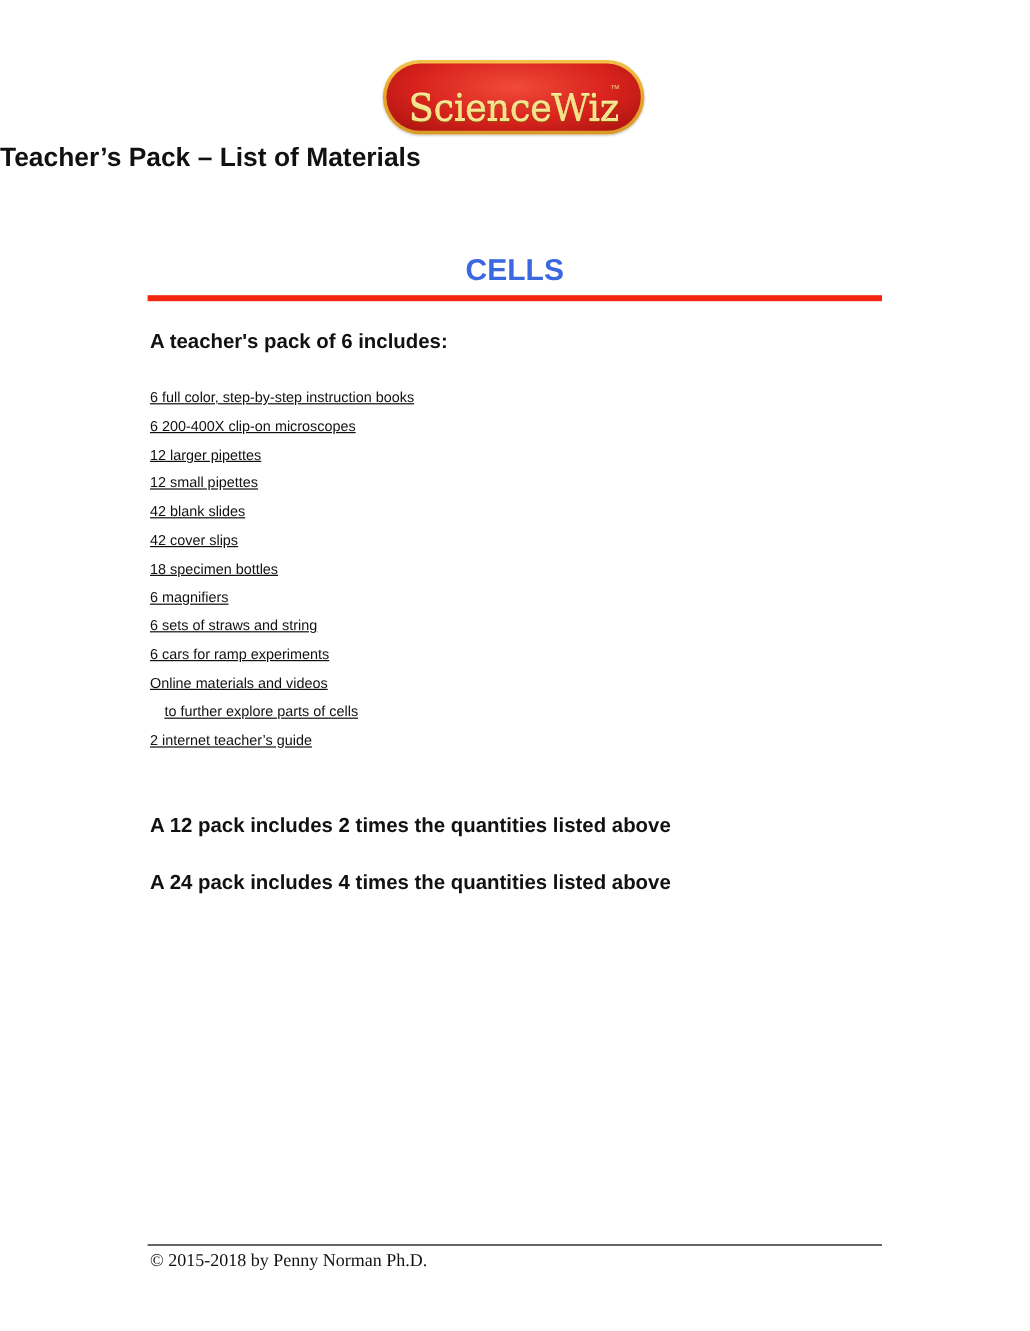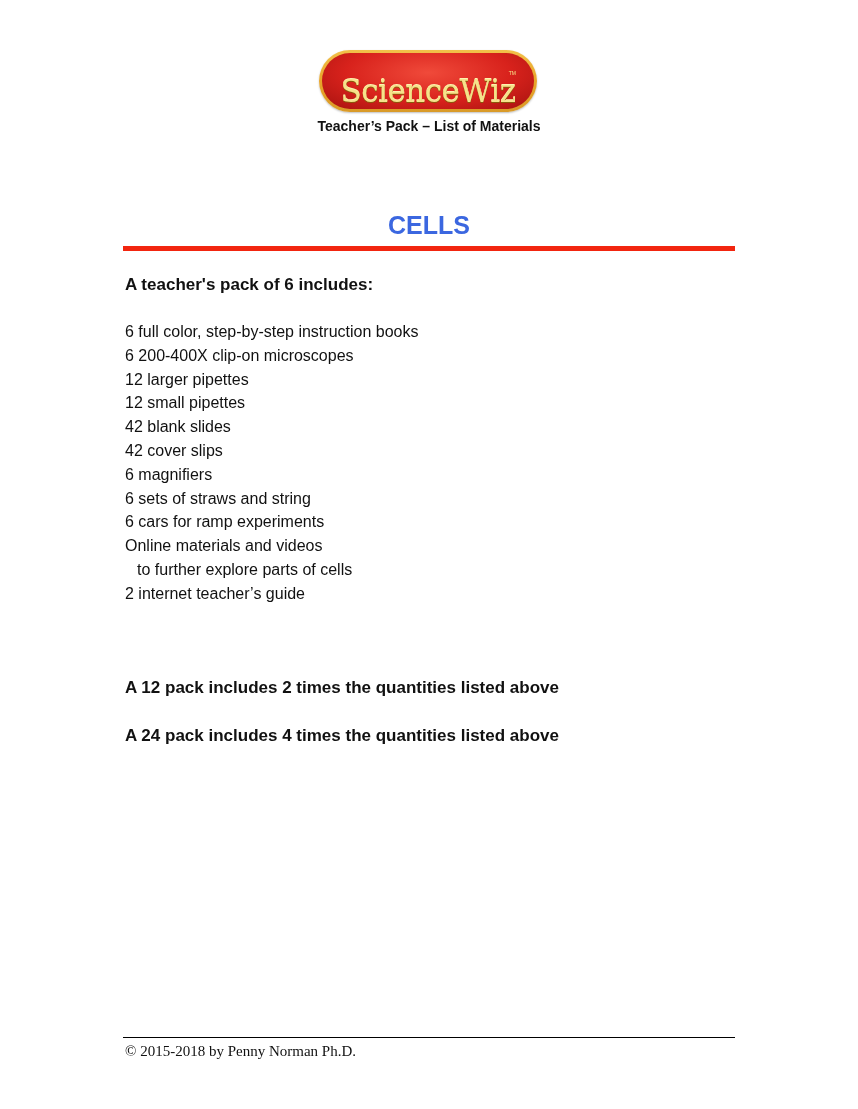--- a/index.html
+++ b/index.html
@@ -51,23 +51,23 @@
       right: 18px;
       top: 17px;
       font-size: 5px;
       color: #f6e28a;
     }
     .subtitle {
       position: absolute;
       left: 0;
       width: 858px;
       top: 118px;
-      text-align: center;
+      text-align: left;
       font-weight: bold;
-      font-size: 14px;
+      font-size: 22px;
     }
     .title {
       position: absolute;
       left: 0;
       width: 858px;
       top: 211px;
       text-align: center;
       font-weight: bold;
       font-size: 25px;
       color: #3b67e0;
@@ -87,22 +87,23 @@
       font-weight: bold;
       font-size: 17px;
     }
     .items {
       position: absolute;
       left: 125px;
       top: 320px;
       margin: 0;
       padding: 0;
       list-style: none;
-      font-size: 16px;
+      font-size: 12px;
       line-height: 23.8px;
+      text-decoration: underline;
     }
     .items li.indent {
       padding-left: 12px;
     }
     .note {
       position: absolute;
       left: 125px;
       font-weight: bold;
       font-size: 17px;
     }
@@ -143,20 +144,21 @@
 
 <div class="pack-heading">A teacher's pack of 6 includes:</div>
 
 <ul class="items">
   <li>6 full color, step-by-step instruction books</li>
   <li>6 200-400X clip-on microscopes</li>
   <li>12 larger pipettes</li>
   <li>12 small pipettes</li>
   <li>42 blank slides</li>
   <li>42 cover slips</li>
+  <li>18 specimen bottles</li>
   <li>6 magnifiers</li>
   <li>6 sets of straws and string</li>
   <li>6 cars for ramp experiments</li>
   <li>Online materials and videos</li>
   <li class="indent">to further explore parts of cells</li>
   <li>2 internet teacher’s guide</li>
 </ul>
 
 <div class="note note-12">A 12 pack includes 2 times the quantities listed above</div>
 <div class="note note-24">A 24 pack includes 4 times the quantities listed above</div>

